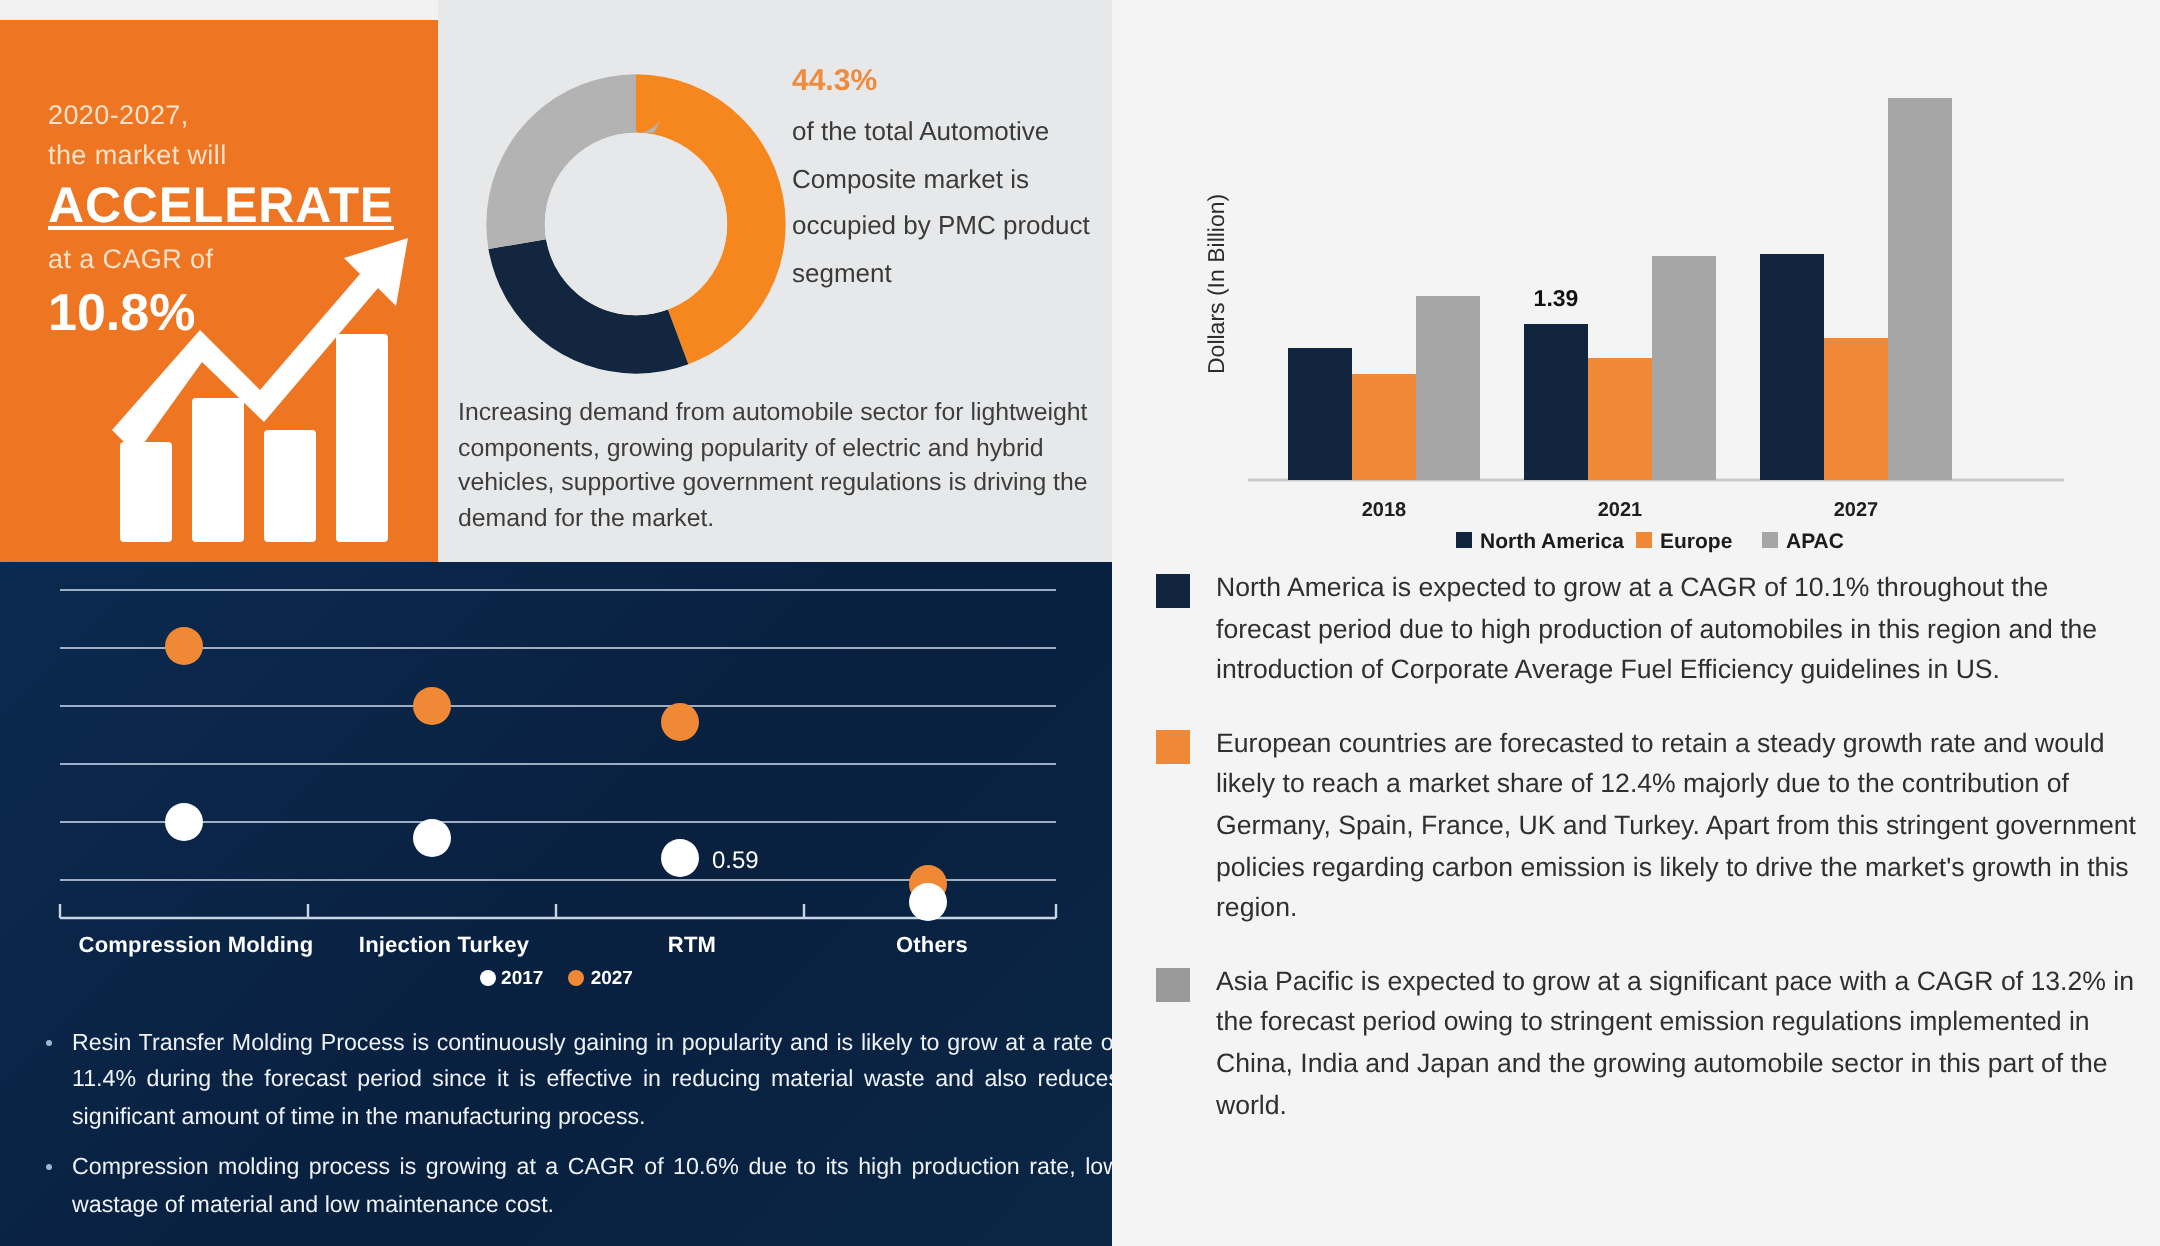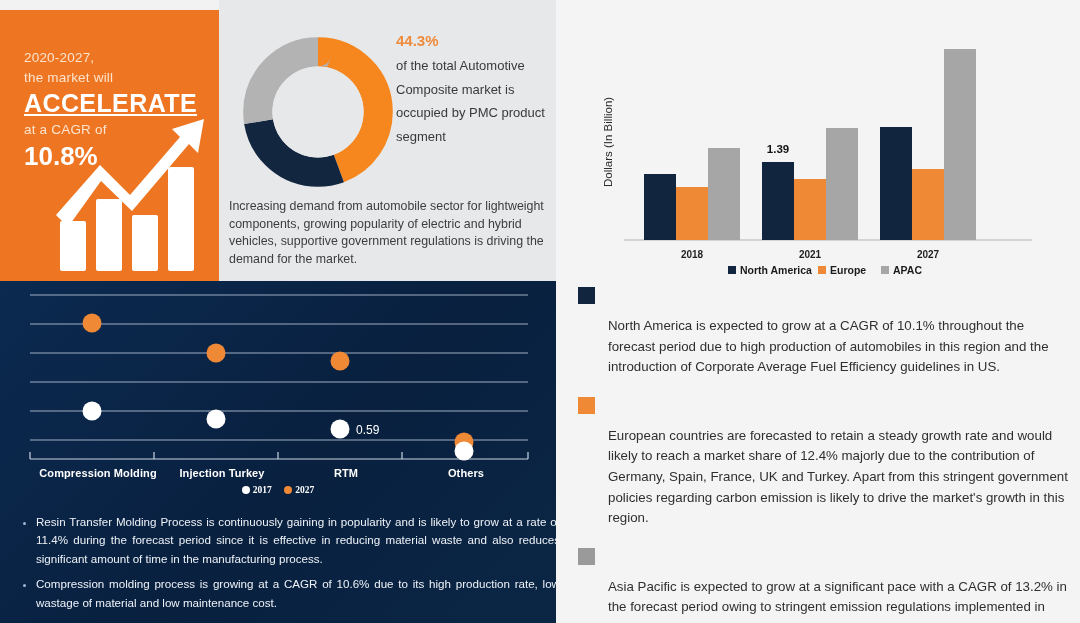--- a/index.html
+++ b/index.html
@@ -27,36 +27,36 @@
   .grey-note{position:absolute;left:10px;top:198px;width:322px;font-size:12.4px;color:#3d3d3d;line-height:17.5px;}
 
   
   .panel-navy{position:absolute;left:0;top:281px;width:556px;height:342px;background:#0a2647;
               background:linear-gradient(135deg,#0b2a50 0%,#09203f 55%,#0b2645 100%);}
   .dotchart{position:absolute;left:22px;top:8px;width:512px;height:175px;}
   .dot-cats{position:absolute;left:22px;top:186px;width:512px;height:16px;}
   .dot-cat{position:absolute;font-size:11px;font-weight:bold;color:#ffffff;text-align:center;letter-spacing:.1px;}
   .dot-legend{position:absolute;left:0;top:203px;width:556px;text-align:center;font-size:9.5px;font-weight:bold;color:#ffffff;}
   .dot-legend span.sw{display:inline-block;width:8px;height:8px;border-radius:50%;vertical-align:-1px;margin-right:3px;}
-  .dot-legend .item{margin:0 5px;font-family:Liberation Serif, serif;}
+  .dot-legend .item{margin:0 5px;}
   .navy-bullets{position:absolute;left:18px;top:232px;width:524px;}
   .navy-bullets li{font-size:11.6px;color:#eef2f7;line-height:18.4px;margin-bottom:7px;text-align:justify;}
   .navy-bullets{padding-left:18px;margin:0;}
   .navy-bullets li::marker{color:#9fb6d0;font-size:11px;}
 
   
   .panel-right{position:absolute;left:556px;top:0;width:524px;height:623px;background:#f4f4f4;}
   .barchart{position:absolute;left:40px;top:22px;width:450px;height:255px;}
   .r-bullets{position:absolute;left:22px;top:284px;width:490px;}
   .r-bullet{display:flex;margin-bottom:16px;}
   .r-sw{flex:0 0 auto;width:17px;height:17px;margin-right:13px;margin-top:3px;}
   .r-sw.na{background:#12253f;}
   .r-sw.eu{background:#ef8936;}
   .r-sw.ap{background:#9a9a9a;}
-  .r-txt{font-size:13.3px;color:#2f2f2f;line-height:20.6px;margin-top:32px;}
+  .r-txt{font-size:13.3px;color:#2f2f2f;line-height:20.6px;}
 </style>
 </head>
 <body>
 
 <div id="page">
 
   <div class="panel-orange">
     <div class="accel-text">
       <div class="accel-l1">2020-2027,</div>
       <div class="accel-l2">the market will</div>

